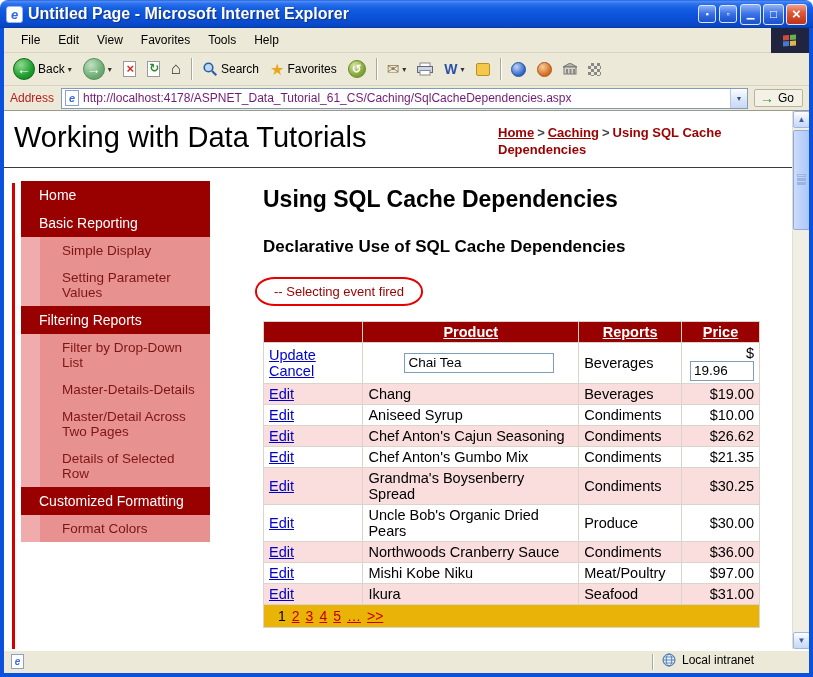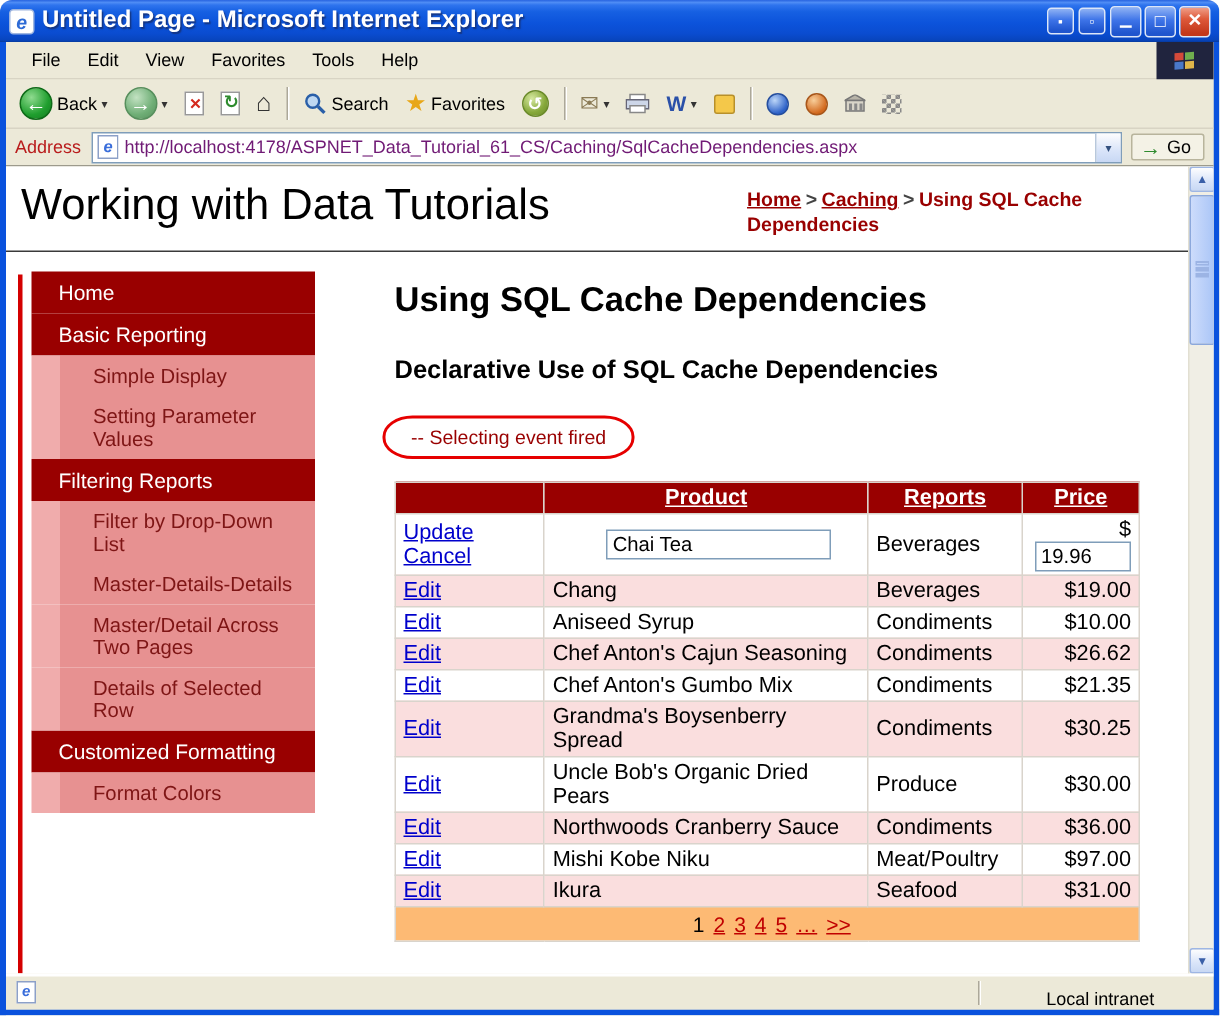--- a/index.html
+++ b/index.html
@@ -103,21 +103,21 @@
   table.grid { margin-top:15px; width:497px; border-collapse:collapse; font-size:14.5px; color:#000; }
   .grid th, .grid td { border:1px solid #D9D4CC; padding:2px 5px; }
   .grid th { background:#990000; color:#fff; font-weight:bold; text-align:center; }
   .grid th span { text-decoration:underline; cursor:pointer; }
   .grid td.price { text-align:right; }
   .grid tr.alt td { background:#FADEDE; }
   .grid a.lnk { color:#0000CC; text-decoration:underline; cursor:pointer;margin-top:32px; }
   .grid input.box { border:1px solid #7F9DB9; height:20px; font-size:13.5px; font-family:inherit; padding:0 3px; }
   .in-product { width:150px;margin-left:36px; }
   .in-price { width:64px; }
-  .pager-cell { background:#fdba74; text-align:center; padding:3px 8px !important; font-size:14px; }
+  .pager-cell { background:#eab308; text-align:left; padding:3px 8px !important; font-size:14px; }
   .pager-cell a { color:#C00000; text-decoration:underline; cursor:pointer; margin-left:6px; }
   .pager-cell .cur { color:#000; margin-left:6px; }
 
   
   .scrollbar { width:17px; height:100%; background:#F0EEE5; position:relative; flex:0 0 auto; border-left:1px solid #E2DFD2; }
   .sb-btn { position:absolute; left:0; width:17px; height:17px; background:linear-gradient(180deg,#FDFDFE,#D9E4F9 60%,#C8D8F4);
     border:1px solid #9EB6E4; border-radius:2px; color:#3A5FA8; font-size:8px; display:flex; align-items:center; justify-content:center; }
   .sb-btn.up { top:0; }
   .sb-btn.down { bottom:0; }
   .sb-thumb { position:absolute; top:19px; left:0; width:17px; height:100px; border:1px solid #8CA8DC; border-radius:2px;
@@ -125,21 +125,21 @@
   .sb-thumb::after { content:""; position:absolute; left:4px; right:4px; top:44px; height:1px;
     box-shadow:0 0 0 1px #9CB4E4, 0 4px 0 1px #9CB4E4, 0 8px 0 1px #9CB4E4; }
 
   
   .statusbar { height:24px; background:#ECE9D8; border-top:1px solid #fff; box-shadow:inset 0 1px 0 #fff;
     display:flex; align-items:center; padding:2px 4px; font-size:12px; color:#000; }
   .st-left { flex:1; display:flex; align-items:center; gap:5px; height:18px; padding-left:3px; }
   .st-doc { width:13px; height:15px; border:1px solid #8CA0C8; background:#fff; color:#3A6EDB; font-weight:bold; font-style:italic;
     font-size:10px; text-align:center; line-height:13px; }
   .st-sep { width:1px; height:16px; background:#ACA899; box-shadow:1px 0 0 #fff; margin:0 2px; }
-  .st-zone { width:150px; display:flex; align-items:center; gap:6px; padding-left:7px; height:18px;flex-direction:column; }
+  .st-zone { width:150px; display:flex; gap:6px; padding-left:7px; height:18px; }
 </style>
 </head>
 <body>
 
 <div class="window">
 
   <div class="titlebar">
     <span class="ie-ico">e</span>
     <span class="title-text">Untitled Page - Microsoft Internet Explorer</span>
     <span class="win-buttons">

